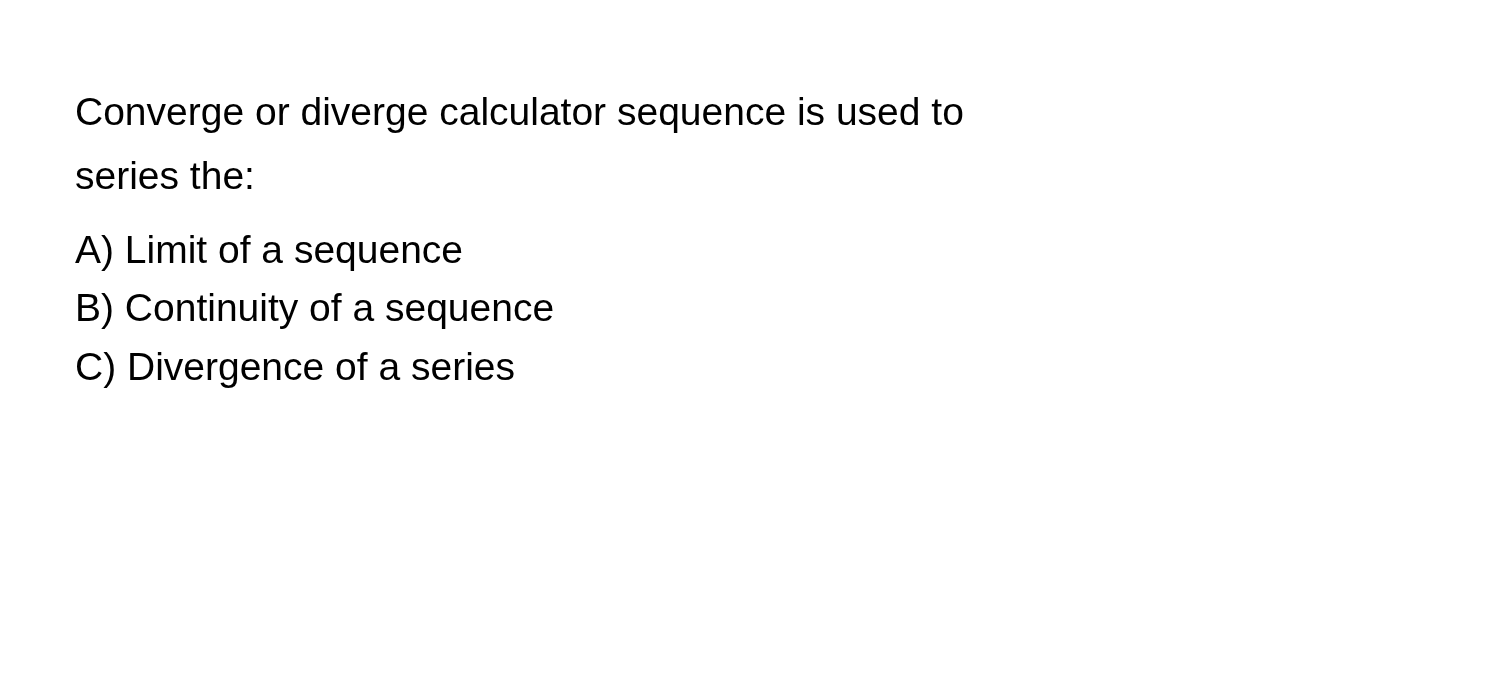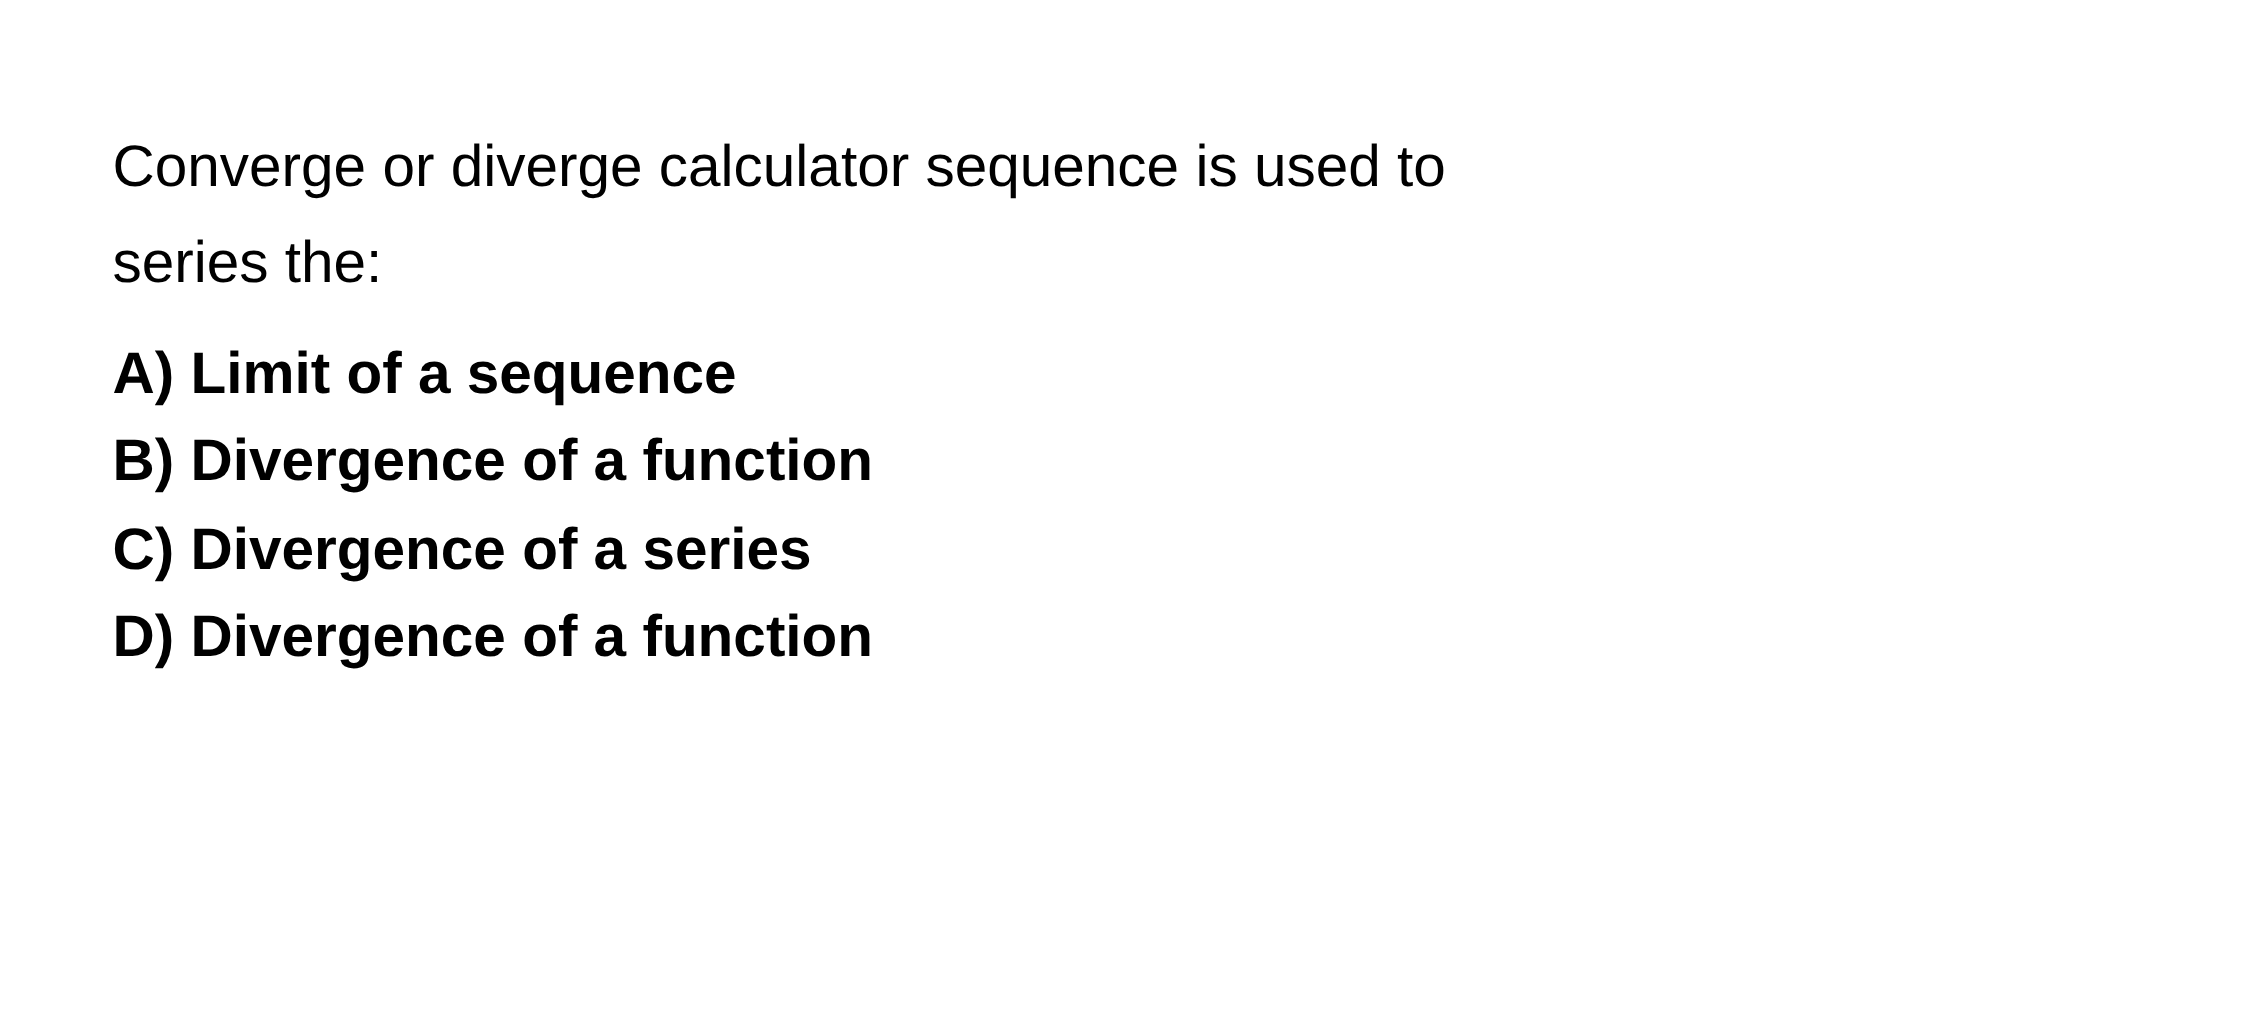--- a/index.html
+++ b/index.html
@@ -18,28 +18,26 @@
     .question-container {
       font-size: 39px;
       line-height: 1.65;
       font-weight: 400;
     }
     .question-text {
       margin-bottom: 12px;
     }
     .option {
       line-height: 1.5;
-      font-weight: bold;
     }
   </style>
 </head>
 <body>
 
 <div class="question-container">
   <div class="question-text">
     <span>Converge or diverge calculator sequence is used to</span><br>
     <span>series the:</span>
   </div>
   <div class="option">A) Limit of a sequence</div>
-  <div class="option">B) Divergence of a function</div>
+  <div class="option">B) Continuity of a sequence</div>
   <div class="option">C) Divergence of a series</div>
-  <div class="option">D) Divergence of a function</div>
 </div>
 
 </body></html>

